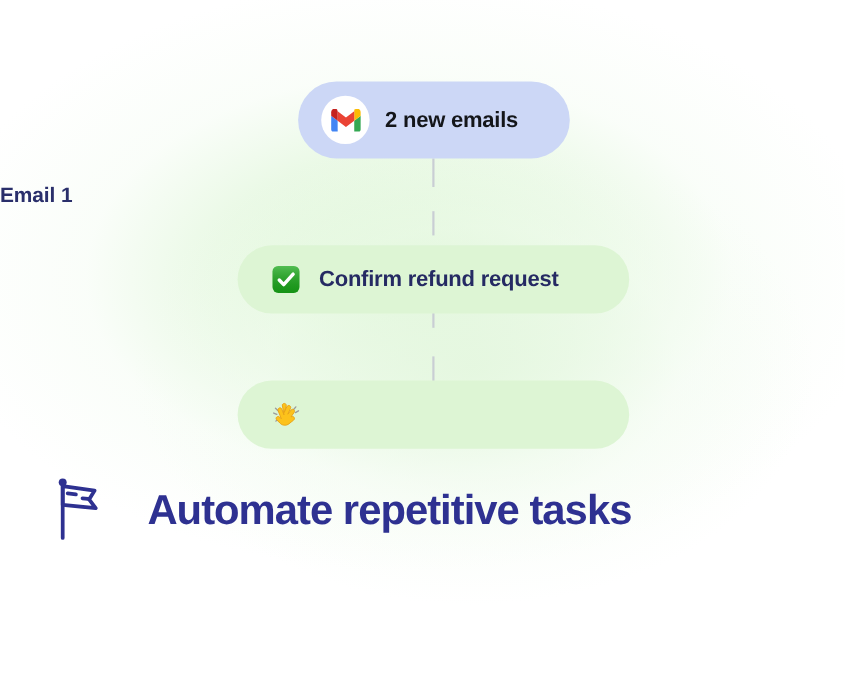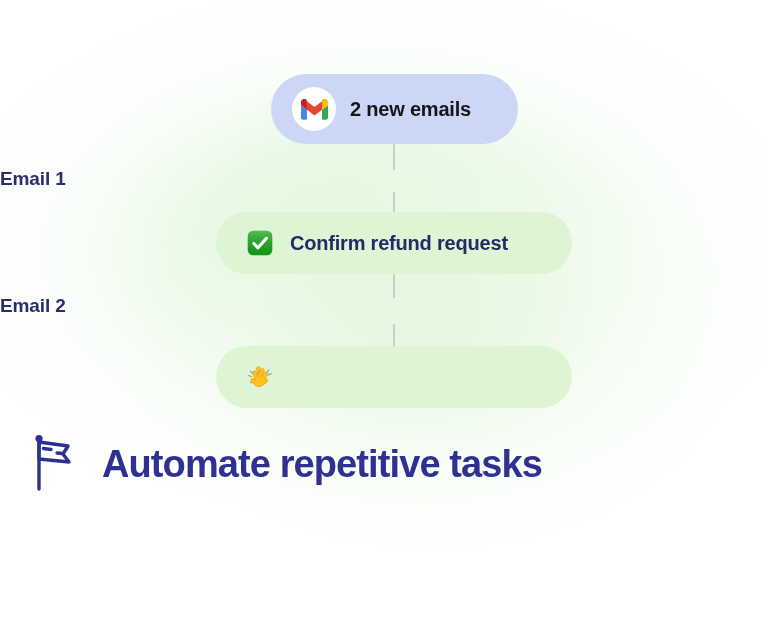--- a/index.html
+++ b/index.html
@@ -76,21 +76,21 @@
   }
   .pill-email .pill-label {
     font-size: 20px;
     font-weight: bold;
     color: #14161a;
     letter-spacing: -0.2px;
   }
 
   .pill-green {
     left: 216px;
-    top: 212px;
+    top: 223px;
     width: 356px;
     height: 62px;
     background: #ddf5d4;
     padding-left: 29px;
     gap: 15px;
   }
   .pill-green.second {
     top: 346px;
   }
   .pill-green .pill-label {
@@ -155,21 +155,22 @@
   
   .copy {
     position: absolute;
     left: 0;
     top: 428px;
     width: 768px;
   }
   .title-row {
     display: flex;
     align-items: flex-start;
-    padding-left: 30px;
+    padding-left: 48px;
+    gap: 14px;
   }
   .flag-icon {
     width: 46px;
     height: 62px;
     flex: 0 0 auto;
     margin-top: 4px;
   }
   .flag-icon svg { display: block; }
   .headline {
     font-size: 38px;
@@ -232,21 +233,20 @@
               <stop offset="0" stop-color="#ffffff" stop-opacity="0.25"></stop>
               <stop offset="1" stop-color="#000000" stop-opacity="0.12"></stop>
             </linearGradient>
           </defs>
           <path d="M9 16.6l4.6 4.8L23.4 10.6" fill="none" stroke="#ffffff" stroke-width="3.6" stroke-linecap="round" stroke-linejoin="round"></path>
         </svg>
       </span>
       <span class="pill-label">Confirm refund request</span>
     </div>
 
-    <div class="step-label s2">Email 2</div>
 
     <div class="pill pill-green second">
       <span class="emoji">
         <svg width="29" height="29" viewBox="0 0 36 36" aria-hidden="true">
           <g stroke="#9c9c9c" stroke-width="1.5" stroke-linecap="round">
             <line x1="5.5" y1="10" x2="8.5" y2="13"></line>
             <line x1="3.5" y1="15.5" x2="7" y2="17"></line>
             <line x1="6" y1="24.5" x2="9" y2="22.5"></line>
             <line x1="28.5" y1="8.5" x2="26" y2="11.5"></line>
             <line x1="31.5" y1="13" x2="28" y2="15"></line>

